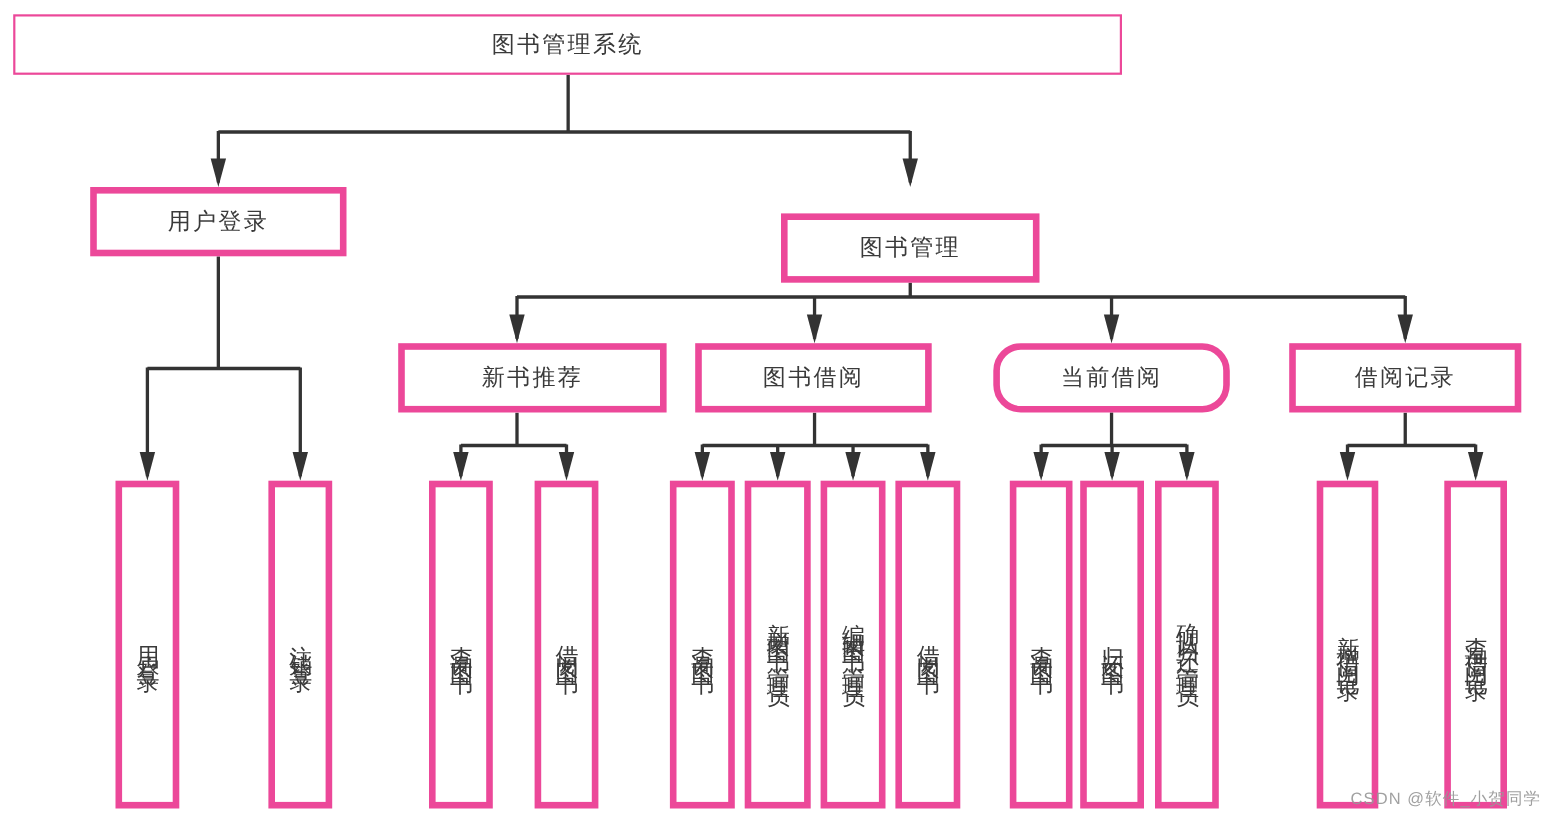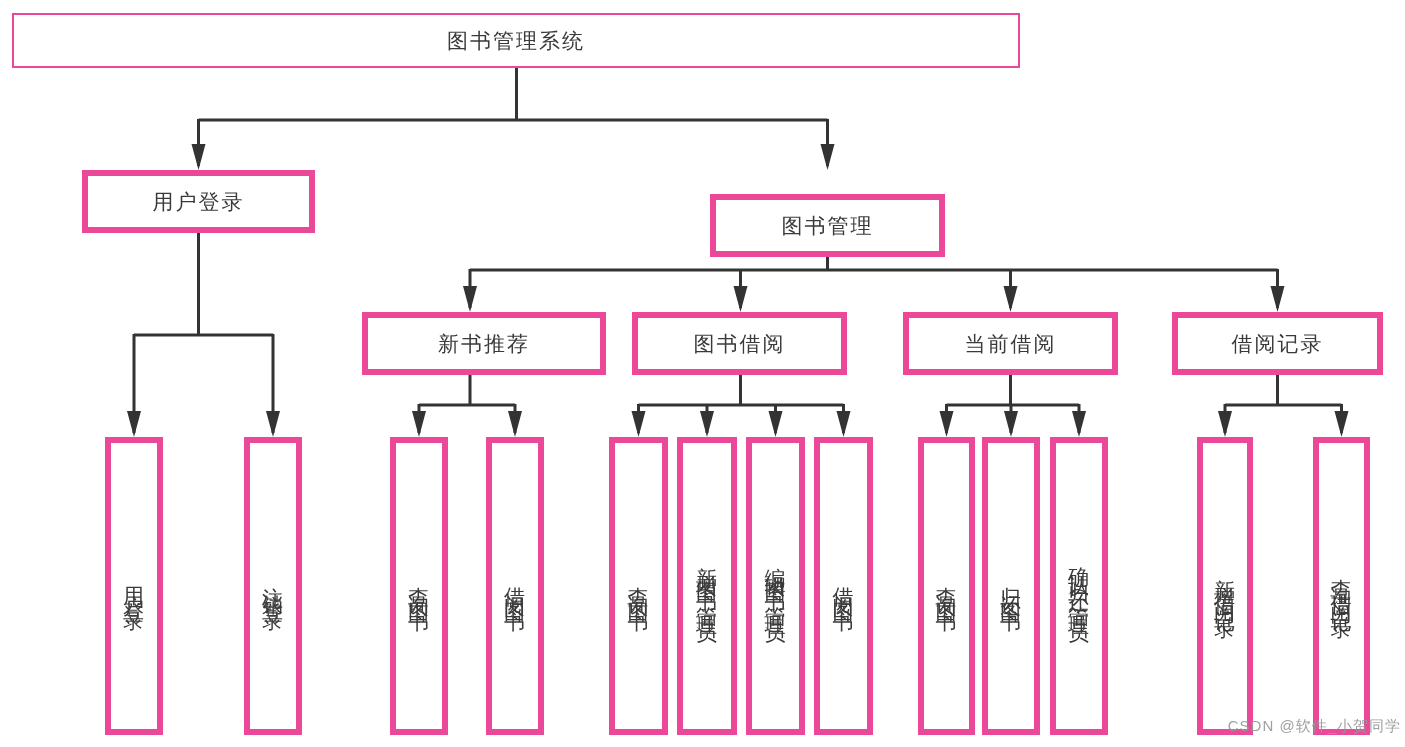--- a/index.html
+++ b/index.html
@@ -120,21 +120,21 @@
   <div class="node" style="left:710px; top:170px; width:235px; height:63px;margin-top:24px;">
     <span>图书管理</span>
   </div>
 
   <div class="node" style="left:362px; top:312px; width:244px; height:63px;">
     <span>新书推荐</span>
   </div>
   <div class="node" style="left:632px; top:312px; width:215px; height:63px;">
     <span>图书借阅</span>
   </div>
-  <div class="node" style="left:903px; top:312px; width:215px; height:63px;">
+  <div class="node" style="left:903px; top:312px; width:215px; height:63px;border-radius:25px;">
     <span>当前借阅</span>
   </div>
   <div class="node" style="left:1172px; top:312px; width:211px; height:63px;">
     <span>借阅记录</span>
   </div>
 
   <div class="node vert" style="left:105px; top:437px; width:58px; height:298px;">
     <span>用户登录</span>
   </div>
   <div class="node vert" style="left:244px; top:437px; width:58px; height:298px;">

